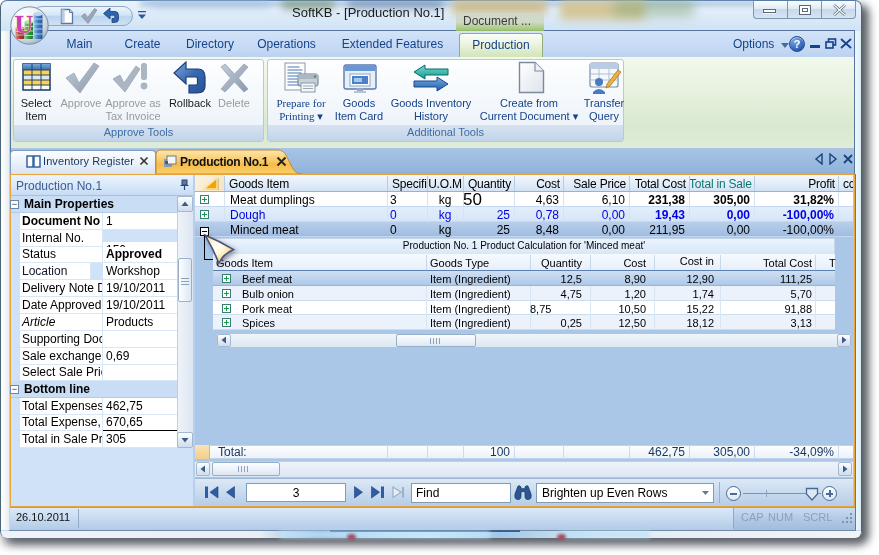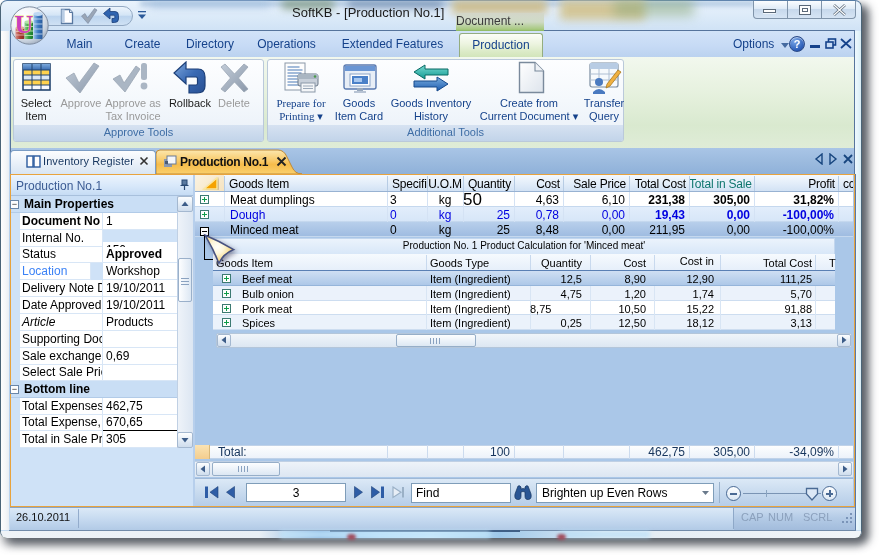--- a/index.html
+++ b/index.html
@@ -84,21 +84,21 @@
     <path d="M1 0.5 h8" stroke="#2c5a9a" stroke-width="1.6"></path>
     <path d="M1 3.5 L5 8 L9 3.5 Z" fill="#2c5a9a"></path>
   </svg>
 <div style="position:absolute;left:10px;top:30px;width:845px;height:501px;border:1px solid #56749c;background:#aecbe8;"></div>
 <div style="position:absolute;left:11px;top:31px;width:843px;height:26px;background:linear-gradient(180deg,#d2e3f8 0%,#c6daf5 60%,#bbd2ef 100%);"></div>
 <div style="position:absolute;left:55px;top:37px;width:49px;height:18px;font-size:12px;color:#15428b;text-align:center;">Main</div>
 <div style="position:absolute;left:112px;top:37px;width:61px;height:18px;font-size:12px;color:#15428b;text-align:center;">Create</div>
 <div style="position:absolute;left:179px;top:37px;width:62px;height:18px;font-size:12px;color:#15428b;text-align:center;">Directory</div>
 <div style="position:absolute;left:247px;top:37px;width:79px;height:18px;font-size:12px;color:#15428b;text-align:center;">Operations</div>
 <div style="position:absolute;left:332px;top:37px;width:121px;height:18px;font-size:12px;color:#15428b;text-align:center;">Extended Features</div>
-<div style="position:absolute;left:456px;top:13px;width:88px;height:18px;z-index:20;background:linear-gradient(180deg,rgba(210,214,202,.75) 0%,rgba(206,216,188,.85) 50%,rgba(166,200,122,.95) 90%,#8cba60 100%);font-size:12px;color:#3a3a3a;line-height:17px;">Document ...</div>
+<div style="position:absolute;left:456px;top:13px;width:88px;height:18px;z-index:20;background:linear-gradient(180deg,rgba(210,214,202,.75) 0%,rgba(206,216,188,.85) 50%,rgba(166,200,122,.95) 90%,#8cba60 100%);font-size:12px;color:#3a3a3a;padding-left:7px;line-height:17px;">Document ...</div>
 <div style="position:absolute;left:459px;top:33px;width:84px;height:24px;border-radius:3px 3px 0 0;background:linear-gradient(180deg,#fbfdf8 0%,#eef5e2 40%,#dcebc8 75%,#d2e5ba 100%);border:1px solid #94ad7f;border-bottom:none;font-size:12px;color:#15428b;text-align:center;line-height:23px;">Production</div>
 <div style="position:absolute;left:733px;top:37px;width:46px;height:16px;font-size:12px;color:#15428b;">Options</div>
 <svg style="position:absolute;left:781px;top:43px;" width="8" height="5" viewBox="0 0 8 5">
     <path d="M0 0 L8 0 L4 5 Z" fill="#456aa0"></path>
   </svg>
 <div style="position:absolute;left:789px;top:36px;width:16px;height:16px;border-radius:50%;background:radial-gradient(circle at 35% 30%,#7aa8e8,#2a5cb8 70%,#1a3c88);border:1px solid #2a4a88;color:#fff;font-size:11px;font-weight:bold;text-align:center;line-height:15px;box-shadow:inset 0 1px 1px rgba(255,255,255,.6);">?</div>
 <div style="position:absolute;left:810px;top:45px;width:10px;height:3px;background:#15428b;"></div>
 <svg style="position:absolute;left:825px;top:38px;" width="12" height="11" viewBox="0 0 12 11">
     <rect x="3.5" y="1" width="7" height="6" fill="none" stroke="#15428b" stroke-width="1.6"></rect>
     <rect x="1" y="4" width="7" height="6" fill="#c6daf5" stroke="#15428b" stroke-width="1.6"></rect>
@@ -264,21 +264,21 @@
   </svg>
 <div style="position:absolute;left:11px;top:196px;width:166px;height:17px;background:#c9def5;border-bottom:1px solid #b2cbe8;"></div>
 <div style="position:absolute;left:10px;top:200px;width:9px;height:9px;background:#fdfdfe;border:1px solid #6a86a8;font-size:9px;line-height:7px;text-align:center;color:#222;">−</div>
 <div style="position:absolute;left:24px;top:197px;width:142px;height:15px;font-size:12px;font-weight:bold;color:#000;line-height:15px;">Main Properties</div>
 <div style="position:absolute;left:20px;top:213px;width:83px;height:17px;background:#fff;border-bottom:1px solid #d8e6f6;border-right:1px solid #d8e6f6;font-size:12px;line-height:16px;padding-left:2px;font-weight:bold;overflow:hidden;white-space:nowrap;color:#000;">Document No</div>
 <div style="position:absolute;left:103px;top:213px;width:74px;height:17px;background:#fff;border-bottom:1px solid #d8e6f6;font-size:12px;line-height:16px;padding-left:3px;overflow:hidden;white-space:nowrap;color:#000;">1</div>
 <div style="position:absolute;left:20px;top:230px;width:83px;height:17px;background:#fff;border-bottom:1px solid #d8e6f6;border-right:1px solid #d8e6f6;font-size:12px;line-height:16px;padding-left:2px;overflow:hidden;white-space:nowrap;color:#000;">Internal No.</div>
 <div style="position:absolute;left:103px;top:230px;width:74px;height:17px;background:#fff;border-bottom:1px solid #1d4ed8;font-size:12px;line-height:16px;padding-left:3px;overflow:hidden;white-space:nowrap;color:#000;margin-top:12px;">150</div>
 <div style="position:absolute;left:20px;top:247px;width:83px;height:16px;background:#fff;border-bottom:1px solid #d8e6f6;border-right:1px solid #d8e6f6;font-size:12px;line-height:15px;padding-left:2px;overflow:hidden;white-space:nowrap;color:#000;">Status</div>
 <div style="position:absolute;left:103px;top:247px;width:74px;height:16px;background:#fff;border-bottom:1px solid #d8e6f6;font-size:12px;line-height:15px;padding-left:3px;font-weight:bold;overflow:hidden;white-space:nowrap;color:#000;">Approved</div>
-<div style="position:absolute;left:20px;top:263px;width:71px;height:17px;background:#fff;border-bottom:1px solid #d8e6f6;border-right:1px solid #d8e6f6;font-size:12px;line-height:16px;padding-left:2px;overflow:hidden;white-space:nowrap;color:#3b82f6;">Location</div>
+<div style="position:absolute;left:20px;top:263px;width:71px;height:17px;background:#fff;border-bottom:1px solid #d8e6f6;border-right:1px solid #d8e6f6;font-size:12px;line-height:16px;padding-left:2px;overflow:hidden;white-space:nowrap;color:#0f172a;">Location</div>
 <div style="position:absolute;left:103px;top:263px;width:74px;height:17px;background:#fff;border-bottom:1px solid #d8e6f6;font-size:12px;line-height:16px;padding-left:3px;overflow:hidden;white-space:nowrap;color:#000;">Workshop</div>
 <div style="position:absolute;left:20px;top:280px;width:83px;height:17px;background:#fff;border-bottom:1px solid #d8e6f6;border-right:1px solid #d8e6f6;font-size:12px;line-height:16px;padding-left:2px;overflow:hidden;white-space:nowrap;color:#000;">Delivery Note D</div>
 <div style="position:absolute;left:103px;top:280px;width:74px;height:17px;background:#fff;border-bottom:1px solid #d8e6f6;font-size:12px;line-height:16px;padding-left:3px;overflow:hidden;white-space:nowrap;color:#000;">19/10/2011</div>
 <div style="position:absolute;left:20px;top:297px;width:83px;height:17px;background:#fff;border-bottom:1px solid #d8e6f6;border-right:1px solid #d8e6f6;font-size:12px;line-height:16px;padding-left:2px;overflow:hidden;white-space:nowrap;color:#000;">Date Approved</div>
 <div style="position:absolute;left:103px;top:297px;width:74px;height:17px;background:#fff;border-bottom:1px solid #d8e6f6;font-size:12px;line-height:16px;padding-left:3px;overflow:hidden;white-space:nowrap;color:#000;">19/10/2011</div>
 <div style="position:absolute;left:20px;top:314px;width:83px;height:17px;background:#fff;border-bottom:1px solid #d8e6f6;border-right:1px solid #d8e6f6;font-size:12px;line-height:16px;padding-left:2px;overflow:hidden;white-space:nowrap;color:#000;font-style:italic;">Article</div>
 <div style="position:absolute;left:103px;top:314px;width:74px;height:17px;background:#fff;border-bottom:1px solid #d8e6f6;font-size:12px;line-height:16px;padding-left:3px;overflow:hidden;white-space:nowrap;color:#000;">Products</div>
 <div style="position:absolute;left:20px;top:331px;width:83px;height:17px;background:#fff;border-bottom:1px solid #d8e6f6;border-right:1px solid #d8e6f6;font-size:12px;line-height:16px;padding-left:2px;overflow:hidden;white-space:nowrap;color:#000;">Supporting Doc</div>
 <div style="position:absolute;left:103px;top:331px;width:74px;height:17px;background:#fff;border-bottom:1px solid #d8e6f6;font-size:12px;line-height:16px;padding-left:3px;overflow:hidden;white-space:nowrap;color:#000;"></div>
 <div style="position:absolute;left:20px;top:348px;width:83px;height:17px;background:#fff;border-bottom:1px solid #d8e6f6;border-right:1px solid #d8e6f6;font-size:12px;line-height:16px;padding-left:2px;overflow:hidden;white-space:nowrap;color:#000;">Sale exchange</div>

